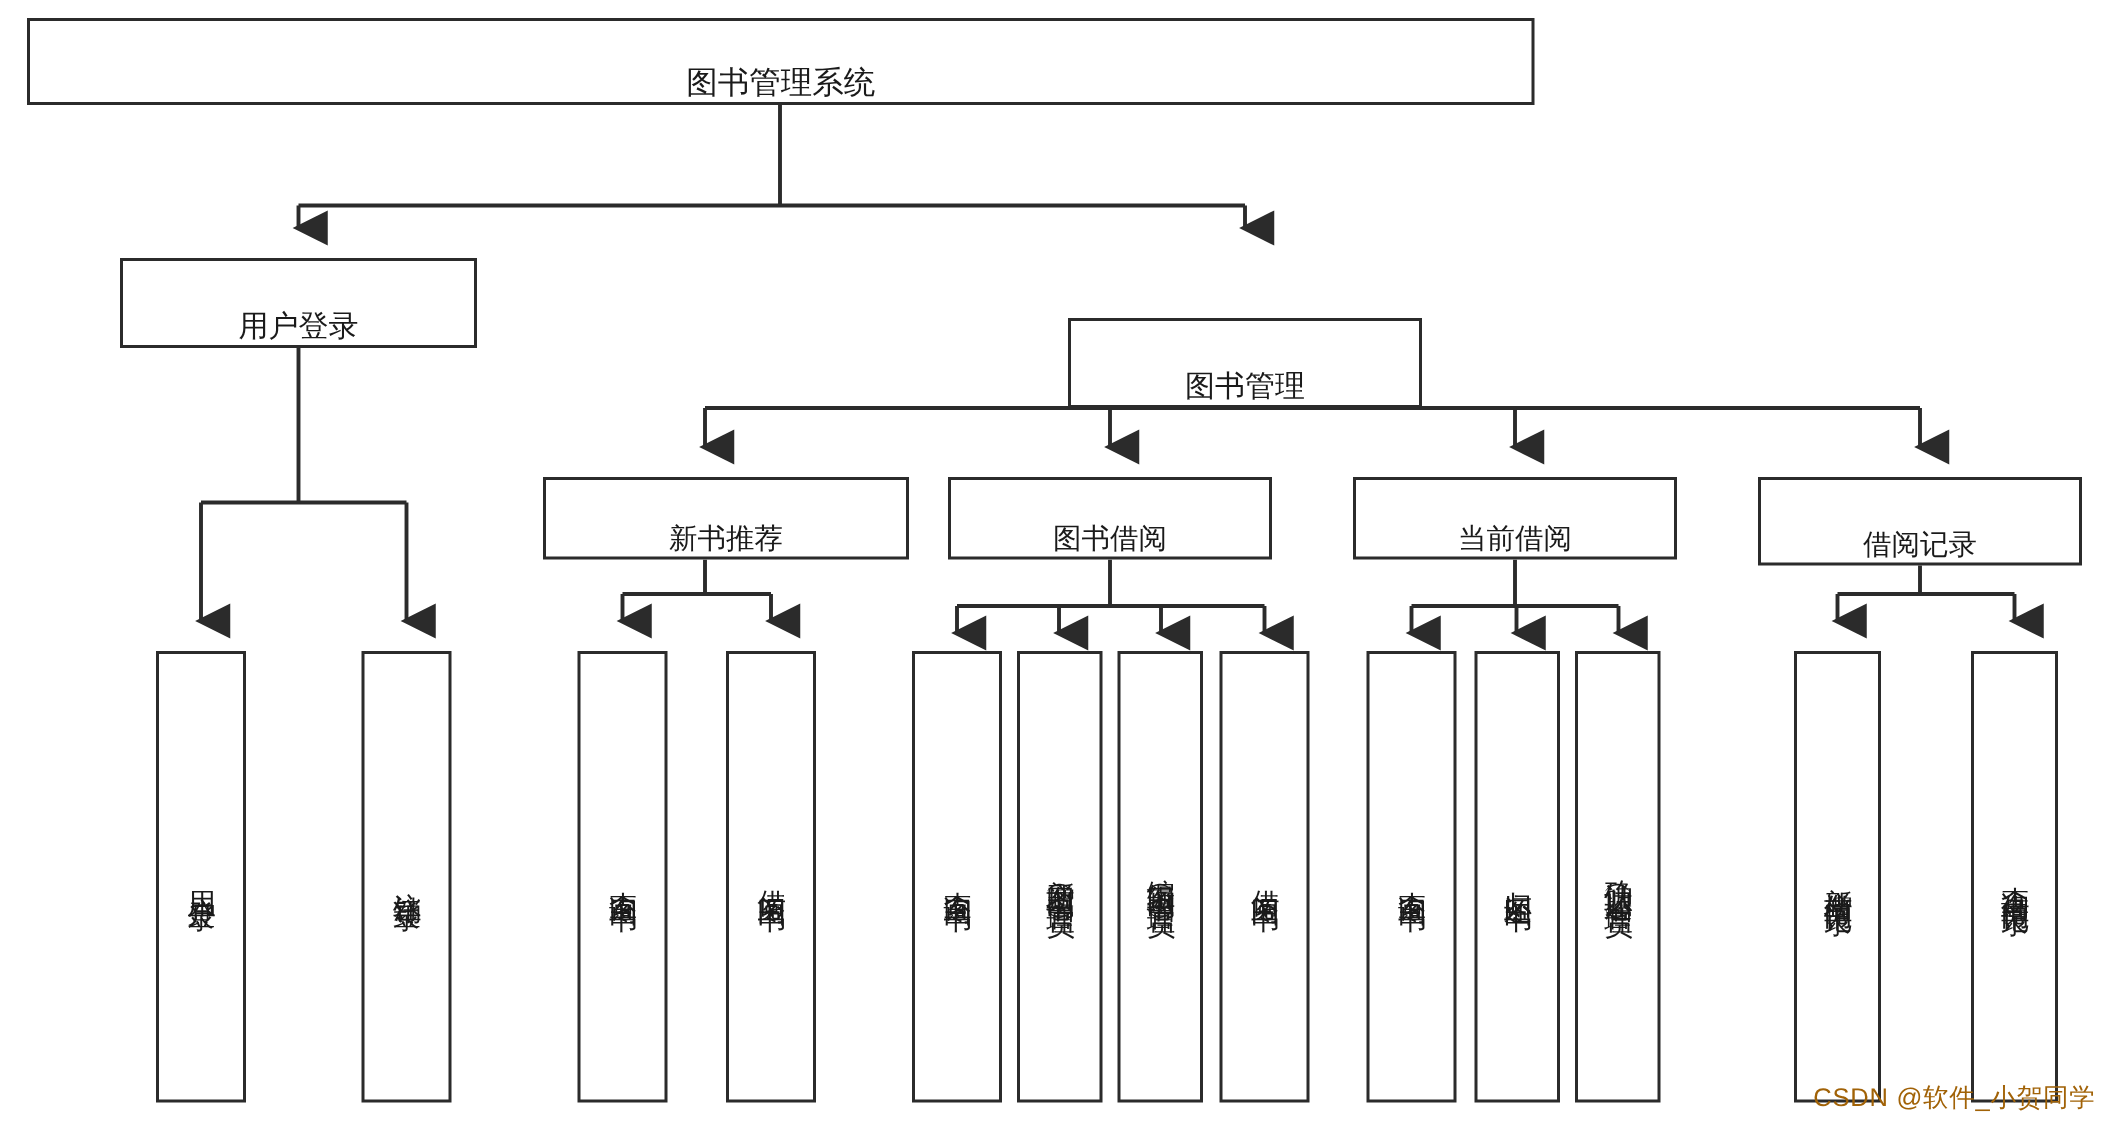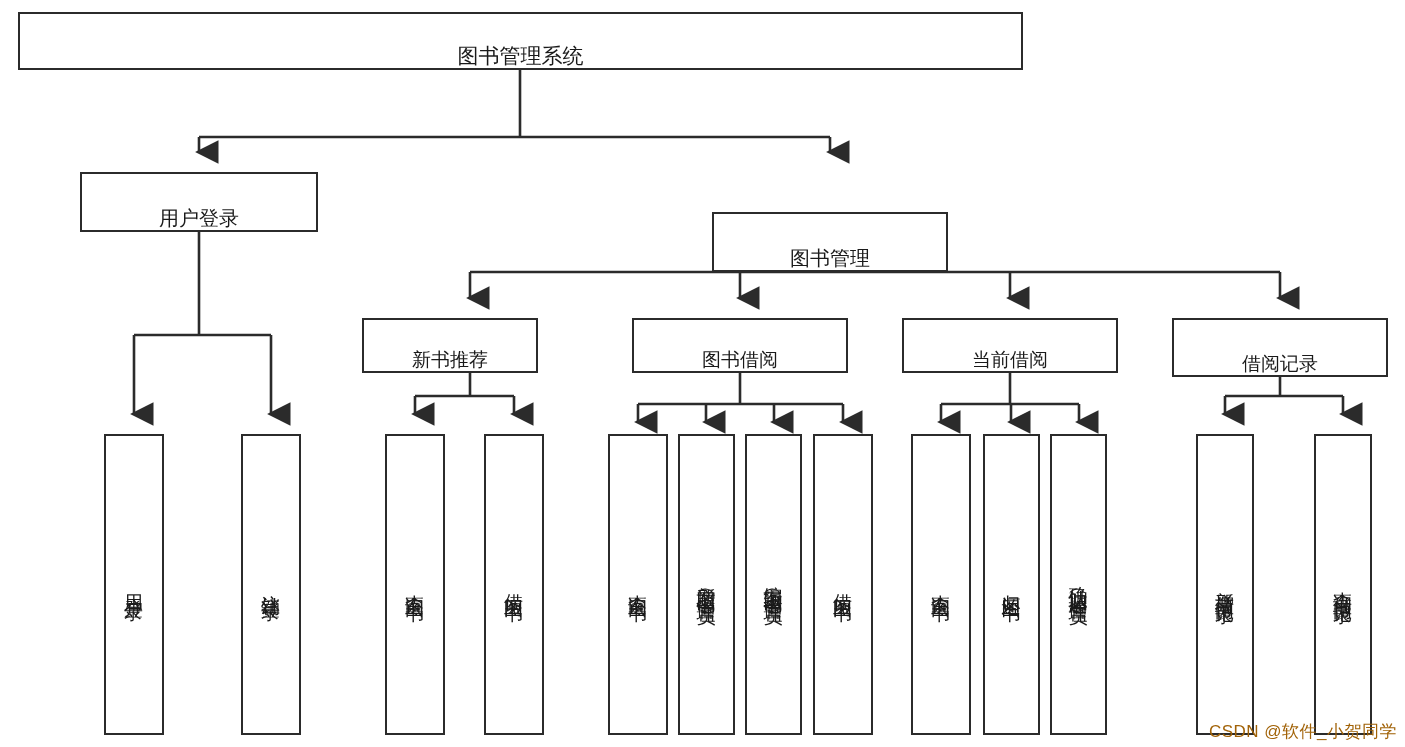--- a/index.html
+++ b/index.html
@@ -133,21 +133,21 @@
     <span>图书管理系统</span>
   </div>
 
   <div class="node level1" style="left:80px; top:172px; width:238px; height:60px;">
     <span>用户登录</span>
   </div>
   <div class="node level1" style="left:712px; top:172px; width:236px; height:60px;margin-top:40px;">
     <span>图书管理</span>
   </div>
 
-  <div class="node level2" style="left:362px; top:318px; width:176px; height:55px;">
+  <div class="node level2" style="left:362px; top:318px; width:244px; height:55px;">
     <span>新书推荐</span>
   </div>
   <div class="node level2" style="left:902px; top:318px; width:216px; height:55px;">
     <span>当前借阅</span>
   </div>
   <div class="node level2" style="left:632px; top:318px; width:216px; height:55px;">
     <span>图书借阅</span>
   </div>
   <div class="node level2" style="left:1172px; top:318px; width:216px; height:59px;">
     <span>借阅记录</span>

